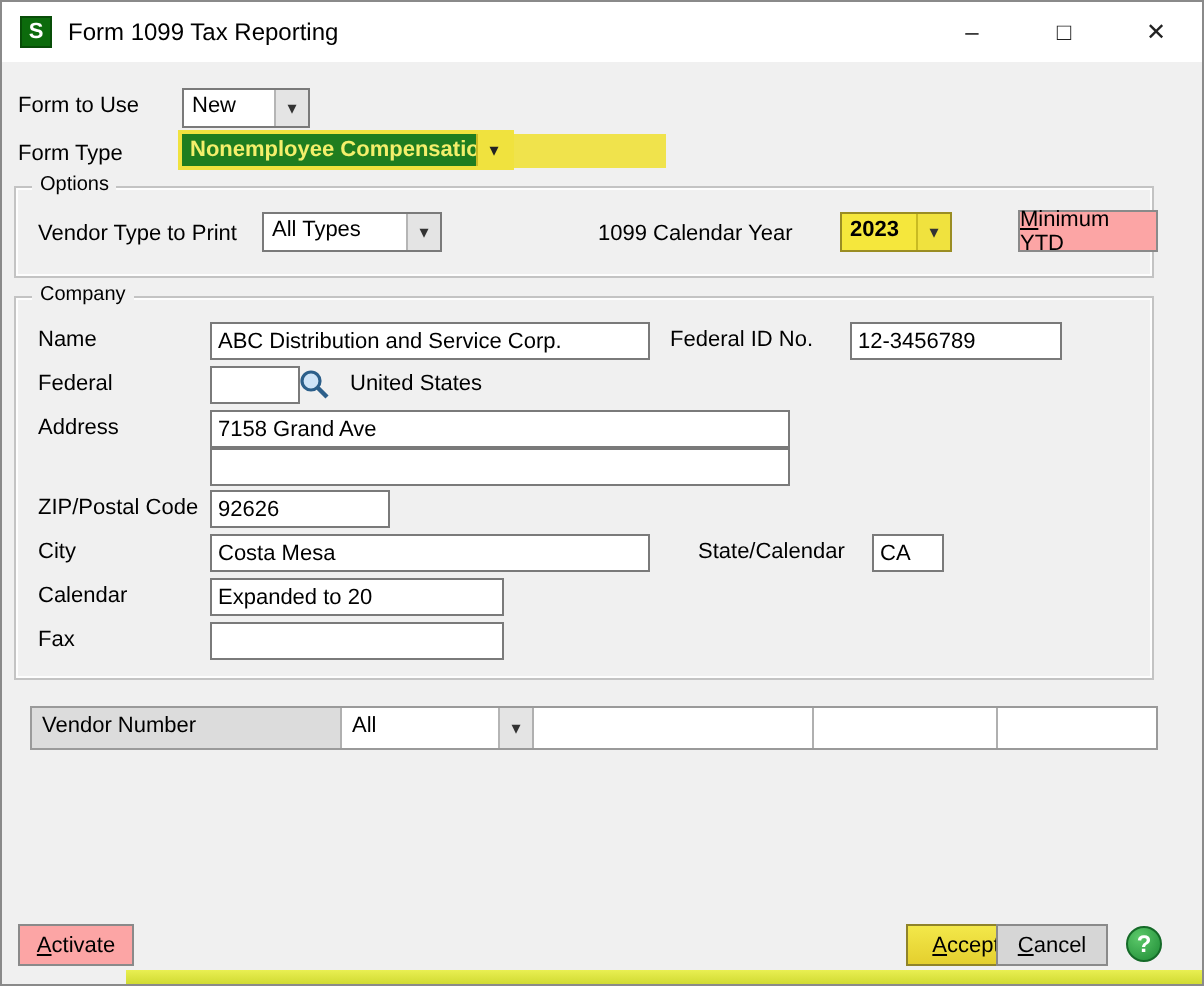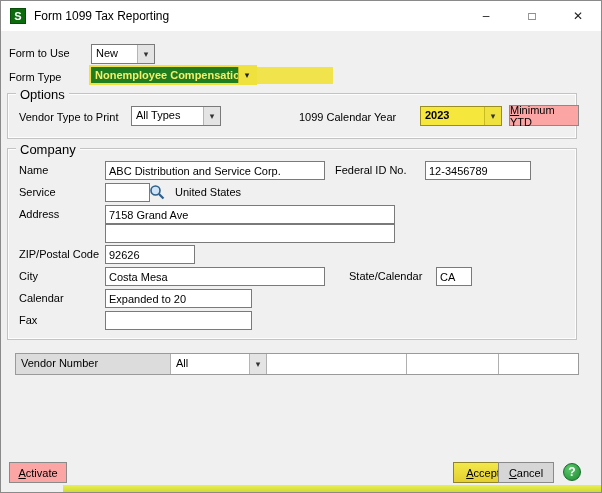--- a/index.html
+++ b/index.html
@@ -15,21 +15,21 @@
   .title-text { margin-left:8px; font-size:12px; color:#000; }
   .win-controls { margin-left:auto; display:flex; height:100%; }
   .win-btn { width:46px; height:100%; display:flex; align-items:center; justify-content:center; font-size:12px; color:#222; cursor:default; }
   
   .lbl { position:absolute; font-size:11px; color:#000; white-space:nowrap; }
   .tb { position:absolute; height:19px; border:1px solid #7a7a7a; background:#fff; font-family:"Liberation Sans",sans-serif; font-size:11px; padding:0 3px; color:#000; }
   .combo { position:absolute; height:20px; border:1px solid #7a7a7a; background:#fff; display:flex; align-items:stretch; }
   .combo .txt { flex:1; font-size:11px; padding:2px 4px; white-space:nowrap; overflow:hidden; color:#000; }
   .combo .arw { width:17px; background:#e4e4e4; border-left:1px solid #b5b5b5; display:flex; align-items:center; justify-content:center; font-size:9px; color:#333; }
   .grp { position:absolute; border:1px solid #c3c3c3; box-shadow:inset 0 0 0 1px #fdfdfd; }
-  .grp-title { position:absolute; top:-7px; left:8px; background:#f0f0f0; padding:0 4px; font-size:13px; color:#000; }
+  .grp-title { position:absolute; top:-7px; left:8px; background:#f0f0f0; padding:0 4px; font-size:10px; color:#000; }
   .btn { position:absolute; height:21px; border:1px solid #8a8a8a; background:#fca5a5; font-size:11px; color:#000; display:flex; align-items:center; justify-content:center; cursor:default; }
   .mn { text-decoration:underline; }
   
   .combo-green { border:2px solid #f0e23e; }
   .combo-green .txt { background:#1f7d1f; color:#f3ef6b; font-weight:bold; }
   .combo-green .arw { background:#f0e23e; border-left:1px solid #c9bb22; color:#222; }
   .combo-yellow { border:1px solid #9a8d23; }
   .combo-yellow .txt { background:#f5e73c; font-weight:bold; }
   .combo-yellow .arw { background:#f0e23e; border-left:1px solid #c9bb22; }
   .hl-streak { position:absolute; background:#f0e23e; opacity:0.92; }
@@ -88,38 +88,38 @@
 
   <div class="grp" style="left:6px; top:92px; width:570px; height:46px;">
     <span class="grp-title">Options</span>
   </div>
   <div class="lbl" style="left:18px; top:110px;">Vendor Type to Print</div>
   <div class="combo" style="left:130px; top:105px; width:90px;">
     <span class="txt">All Types</span>
     <span class="arw">▾</span>
   </div>
   <div class="lbl" style="left:298px; top:110px;">1099 Calendar Year</div>
-  <div class="combo combo-yellow" style="left:419px; top:105px; width:82px;">
+  <div class="combo combo-yellow" style="left:419px; top:105px; width:56px;">
     <span class="txt">2023</span>
     <span class="arw">▾</span>
   </div>
   <div class="btn" style="left:508px; top:104px; width:70px;">
     <span><span class="mn">M</span><span>inimum YTD</span></span>
   </div>
 
   <div class="grp" style="left:6px; top:147px; width:570px; height:192px;">
     <span class="grp-title">Company</span>
   </div>
 
   <div class="lbl" style="left:18px; top:163px;">Name</div>
   <input class="tb" style="left: 104px; top: 160px; width: 220px;" value="ABC Distribution and Service Corp.">
   <div class="lbl" style="left:334px; top:163px;">Federal ID No.</div>
   <input class="tb" style="left: 424px; top: 160px; width: 106px;" value="12-3456789">
 
-  <div class="lbl" style="left:18px; top:185px;">Service</div>
+  <div class="lbl" style="left:18px; top:185px;">Federal</div>
   <input class="tb" style="left: 104px; top: 182px; width: 40px; padding-left: 40px;" value="USA">
   <div class="lookup" style="left:146px; top:181px;">
     <svg width="18" height="18" viewBox="0 0 18 18">
       <circle cx="7.5" cy="7.5" r="4.5" fill="#cfe4f7" stroke="#2c5f8a" stroke-width="1.6"></circle>
       <line x1="11" y1="11" x2="15.5" y2="15.5" stroke="#2c5f8a" stroke-width="2.2"></line>
     </svg>
   </div>
   <div class="lbl" style="left:174px; top:185px;">United States</div>
 
   <div class="lbl" style="left:18px; top:207px;">Address</div>

